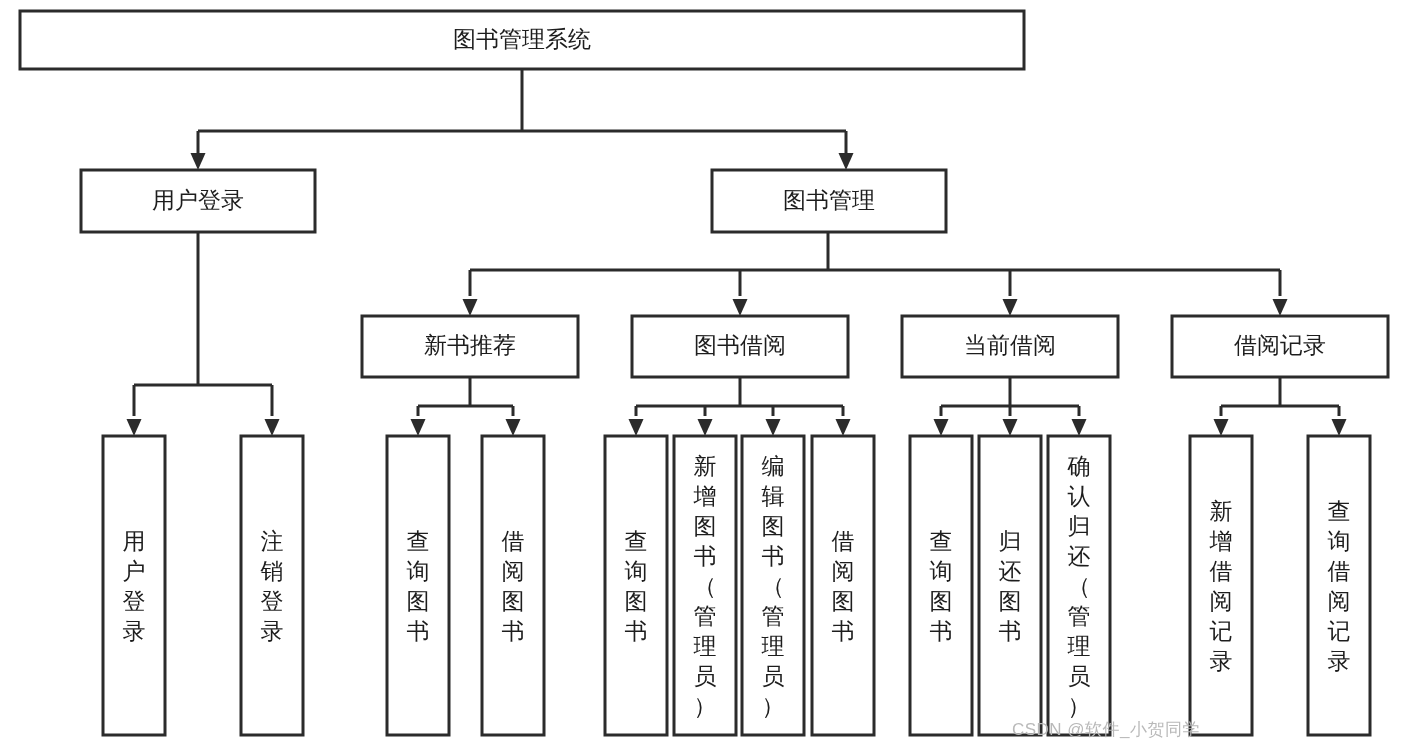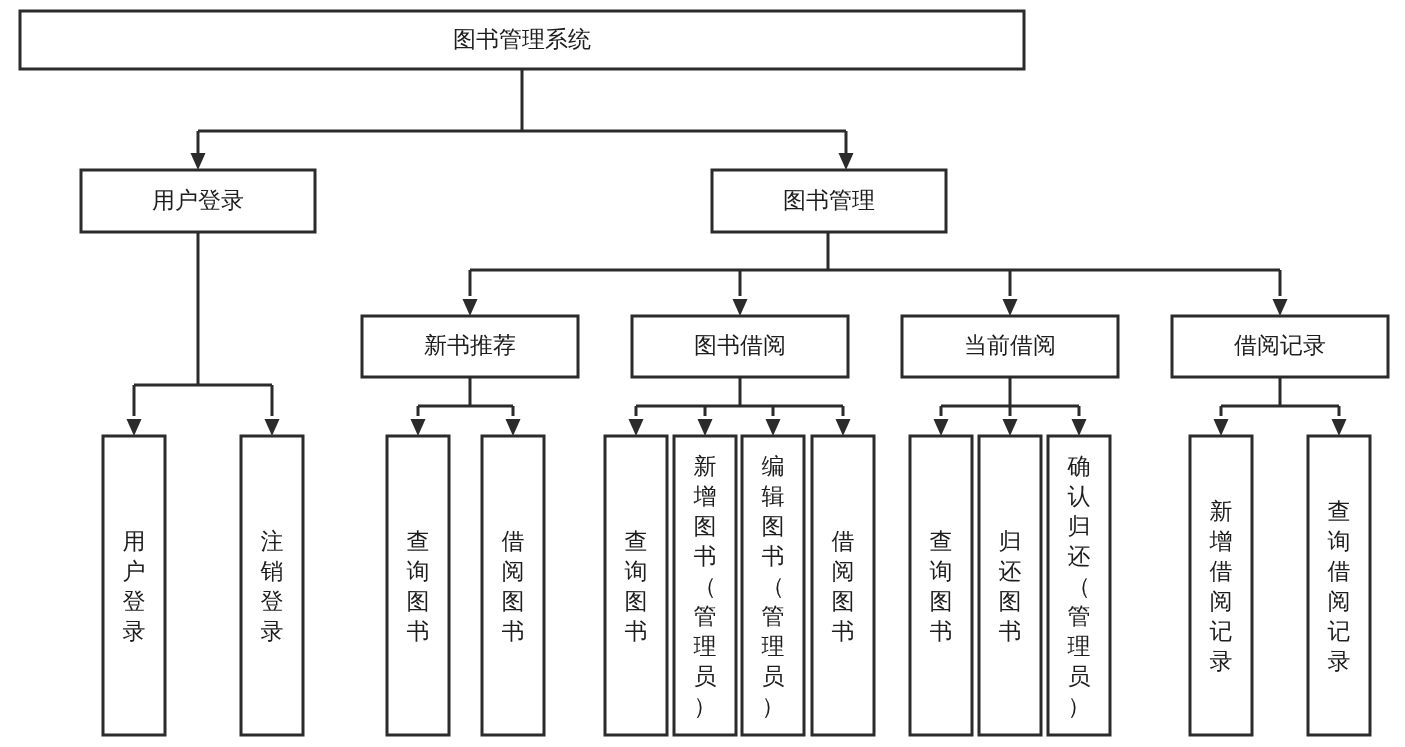--- a/index.html
+++ b/index.html
@@ -240,13 +240,14 @@
       <rect class="nodebox" x="1190" y="436" width="62" height="299"></rect>
       <text class="node-label-v" x="1221" y="0"><tspan x="1221" y="518.9">新</tspan><tspan x="1221" y="548.9">增</tspan><tspan x="1221" y="578.9">借</tspan><tspan x="1221" y="608.9">阅</tspan><tspan x="1221" y="638.9">记</tspan><tspan x="1221" y="668.9">录</tspan></text>
     </g>
 
     <g>
       <rect class="nodebox" x="1308" y="436" width="62" height="299"></rect>
       <text class="node-label-v" x="1339" y="0"><tspan x="1339" y="518.9">查</tspan><tspan x="1339" y="548.9">询</tspan><tspan x="1339" y="578.9">借</tspan><tspan x="1339" y="608.9">阅</tspan><tspan x="1339" y="638.9">记</tspan><tspan x="1339" y="668.9">录</tspan></text>
     </g>
   </svg>
 
+  <div class="watermark">CSDN @软件_小贺同学</div>
 </div>
 
 </body></html>

